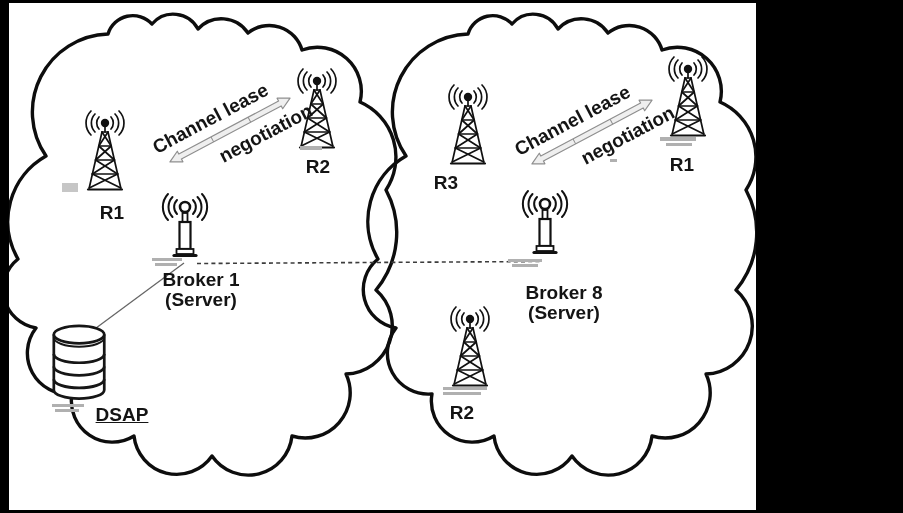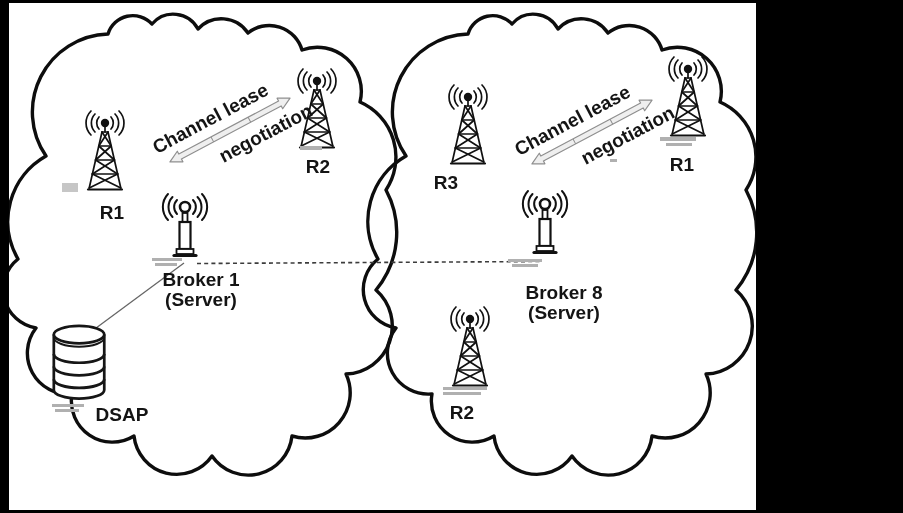--- a/index.html
+++ b/index.html
@@ -146,21 +146,21 @@
     </svg>
     <div class="t t2">negotiation</div>
   </div>
 
   <div class="lbl" style="left:86px;top:203px;width:52px;">R1</div>
   <div class="lbl" style="left:292px;top:157px;width:52px;">R2</div>
   <div class="lbl" style="left:137px;top:270px;width:128px;">
     <div>Broker 1</div>
     <div>(Server)</div>
   </div>
-  <div class="lbl" style="left:84px;top:405px;width:76px;">DSAP</div>
+  <div class="lbl" style="left:84px;top:405px;width:76px;text-decoration:underline;">DSAP</div>
 
   <div class="lbl" style="left:420px;top:173px;width:52px;">R3</div>
   <div class="lbl" style="left:656px;top:155px;width:52px;">R1</div>
   <div class="lbl" style="left:436px;top:403px;width:52px;">R2</div>
   <div class="lbl" style="left:500px;top:283px;width:128px;">
     <div>Broker 8</div>
     <div>(Server)</div>
   </div>
 
   <div class="frame" style="left:0;top:0;width:903px;height:3px;"></div>

